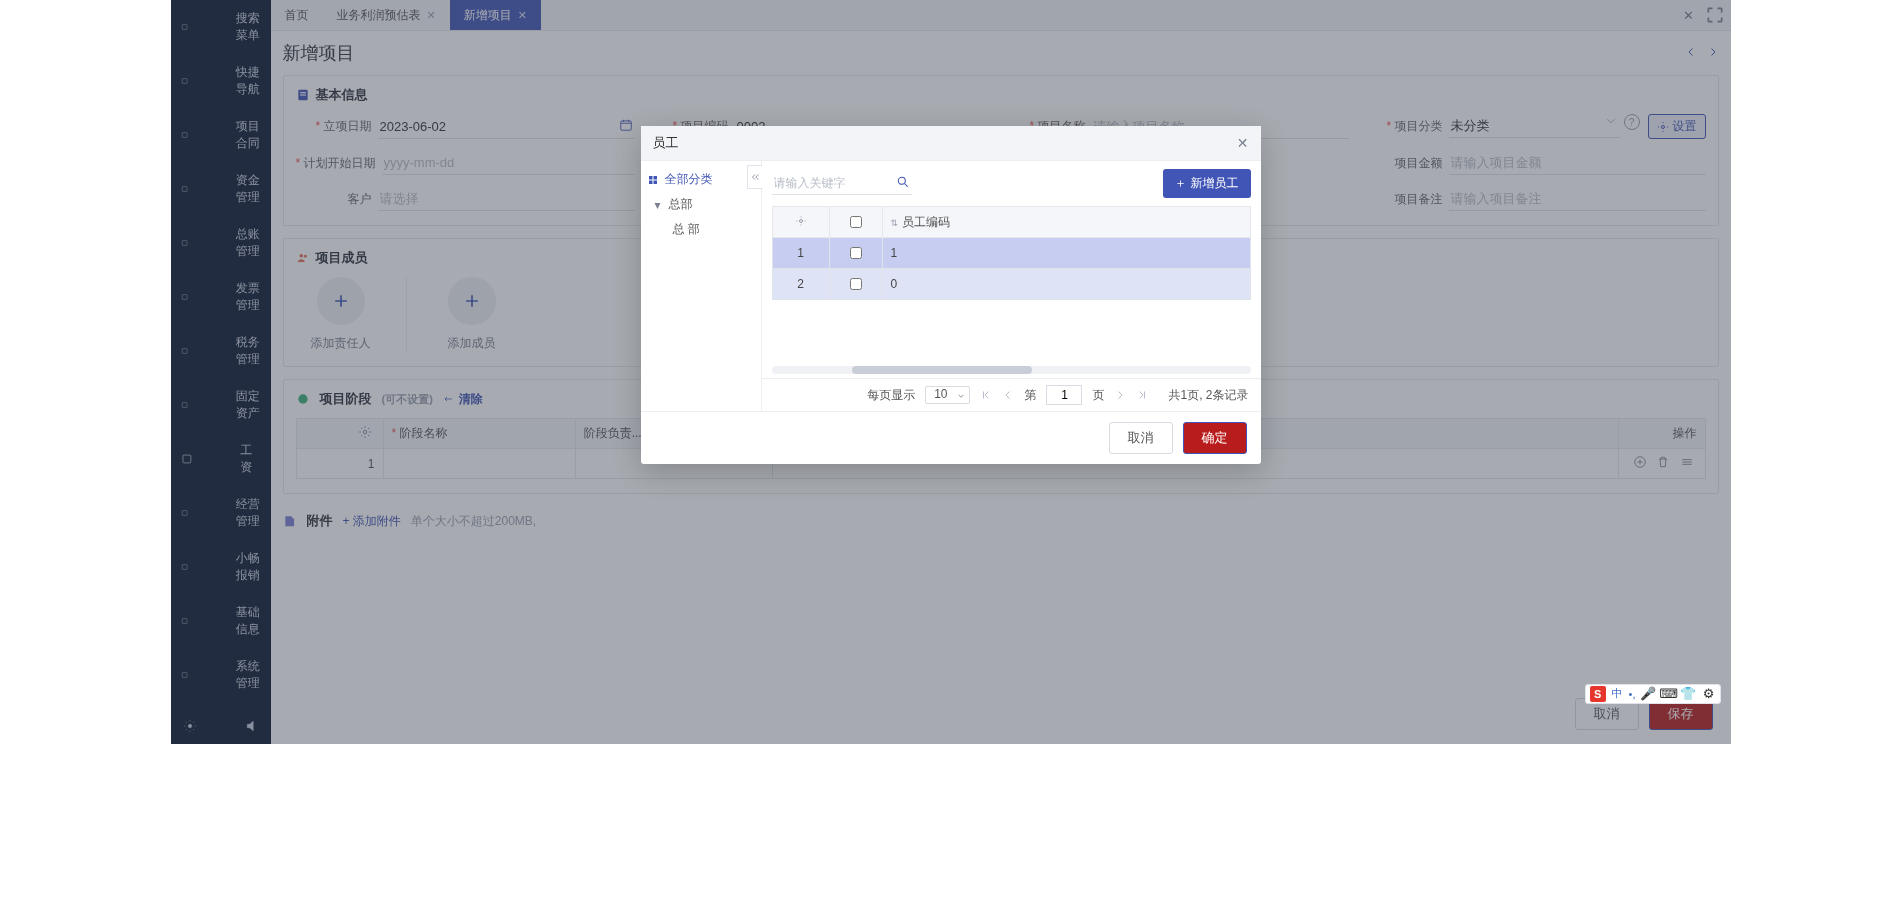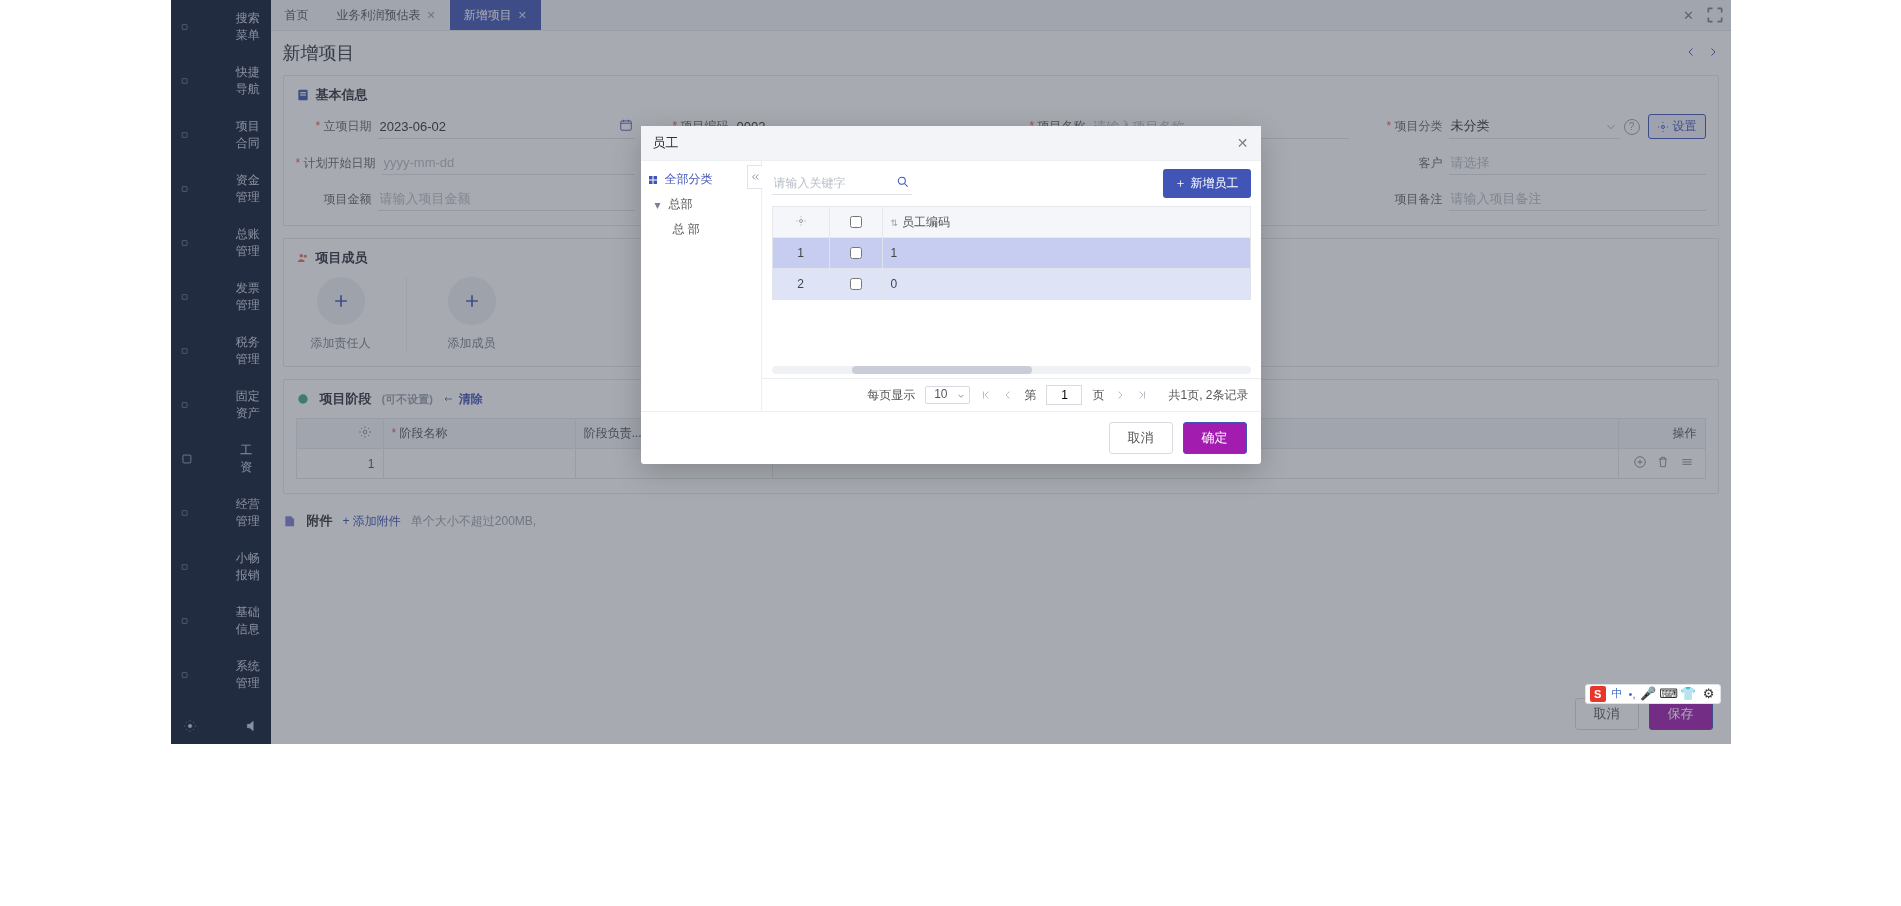--- a/index.html
+++ b/index.html
@@ -59,21 +59,21 @@
 .stage-table .opcol { width:70px; text-align:right;}
 .stage-table .opicon { width:14px;height:14px; stroke:#7a818f; fill:none; stroke-width:1.5; cursor:pointer; margin:0 3px;}
 
 .attach-row { display:flex; align-items:center; gap:10px; padding:6px 0;}
 .attach-add { color:#4155b6; cursor:pointer; font-size:12px;}
 .attach-note { color:#9aa1af; font-size:12px;}
 
 .footer { position:absolute; right:18px; bottom:14px; display:flex; gap:10px;}
 .btn { padding:6px 18px; border-radius:3px; font-size:13px; cursor:pointer; border:1px solid; }
 .btn-default { background:#fff; border-color:#d7dbe2; color:#555;}
-.btn-primary { background:#a21caf; border-color:#4155b6; color:#fff;}
+.btn-primary { background:#b91c1c; border-color:#4155b6; color:#fff;}
 
 .overlay { position:absolute; inset:0; background:rgba(60,66,80,0.45); display:flex; align-items:flex-start; justify-content:center; }
 .dialog { width:620px; margin-top:126px; background:#fff; border-radius:3px; box-shadow:0 8px 30px rgba(0,0,0,0.2); display:flex; flex-direction:column; }
 .dlg-head { height:34px; display:flex; align-items:center; justify-content:space-between; padding:0 12px; border-bottom:1px solid #edeef2; background:#f2f4f8;}
 .dlg-title { font-size:13px; color:#333; font-weight:500;}
 .dlg-close { cursor:pointer; color:#7a818f; font-size:14px;}
 .dlg-body { display:flex; min-height:250px; }
 .dlg-tree { width:108px; border-right:1px solid #edeef2; position:relative; padding:6px;}
 .tree-collapse { position:absolute; right:-1px; top:4px; width:14px; height:22px; border:1px solid #e0e3ea; border-right:none; background:#fff; display:flex; align-items:center; justify-content:center; cursor:pointer;}
 .tree-collapse svg{width:10px;height:10px; stroke:#7a818f; fill:none; stroke-width:2;}
@@ -293,21 +293,21 @@
           <div class="field">
             <div class="label req">项目编码</div>
             <div class="control"><input class="input" value="0002" style=""></div>
           </div>
           <div class="field">
             <div class="label req">项目名称</div>
             <div class="control"><input class="input" placeholder="请输入项目名称" style=""></div>
           </div>
           <div class="field">
             <div class="label req">项目分类</div>
-            <div class="control" style="display:flex;align-items:center;">
+            <div class="control" style="display:flex;align-items:flex-start;">
               <input class="select" style="flex: 1 1 0%;" value="未分类">
               <svg class="suffix-icon suffix-gray" viewBox="0 0 24 24" style="position:static;margin-left:-16px;">
                   <path d="M6 9l6 6 6-6"></path>
                 </svg>
               <span class="help-icon">?</span>
               <span class="btn-outline">
                   <svg width="12" height="12" viewBox="0 0 24 24" stroke="#4155b6" fill="none" stroke-width="2">
                     <circle cx="12" cy="12" r="3"></circle>
                     <path d="M12 2v2M12 20v2M2 12h2M20 12h2"></path>
                   </svg>
@@ -315,26 +315,26 @@
                 </span>
             </div>
           </div>
           <div class="field">
             <div class="label req">计划开始日期</div>
             <div class="control"><input class="date" placeholder="yyyy-mm-dd" style=""></div>
           </div>
           <div class="field"></div>
             <div class="field"></div>
           <div class="field">
+            <div class="label">项目金额</div>
+            <div class="control"><input class="input" placeholder="请输入项目金额" style=""></div>
+          </div>
+          <div class="field">
             <div class="label">客户</div>
             <div class="control"><input class="select" placeholder="请选择" style=""></div>
-          </div>
-          <div class="field">
-            <div class="label">项目金额</div>
-            <div class="control"><input class="input" placeholder="请输入项目金额" style=""></div>
           </div>
           <div class="field"></div>
             <div class="field"></div>
           <div class="field">
             <div class="label">项目备注</div>
             <div class="control"><input class="input" placeholder="请输入项目备注" style=""></div>
           </div>
         </div>
       </div>
 

